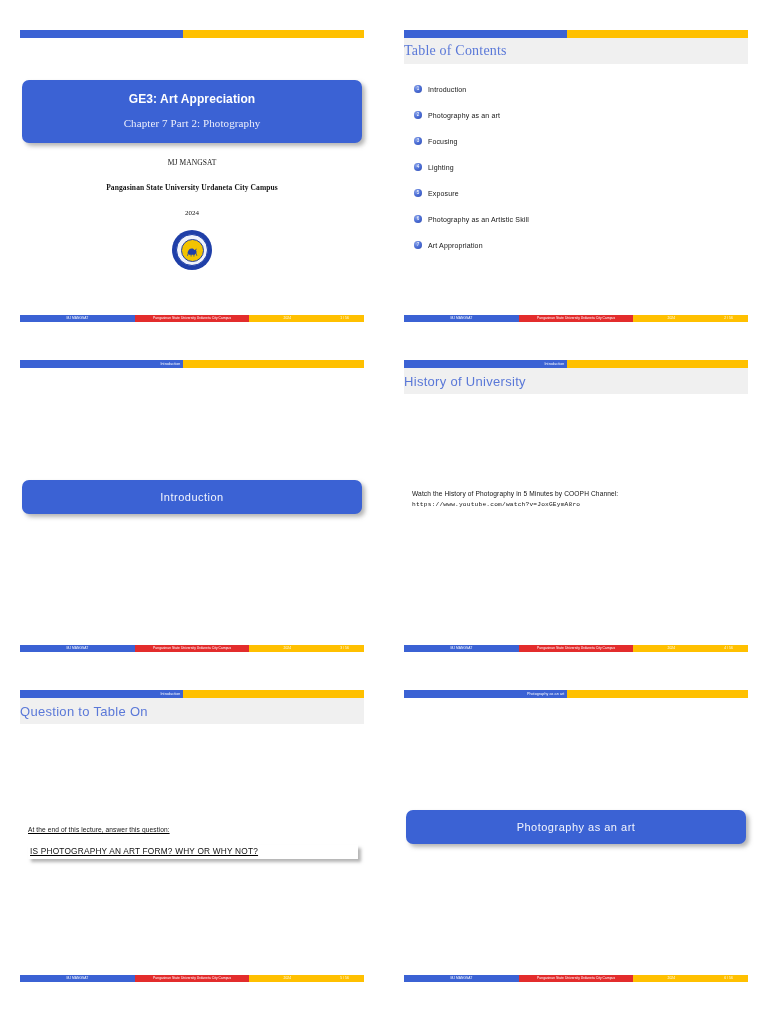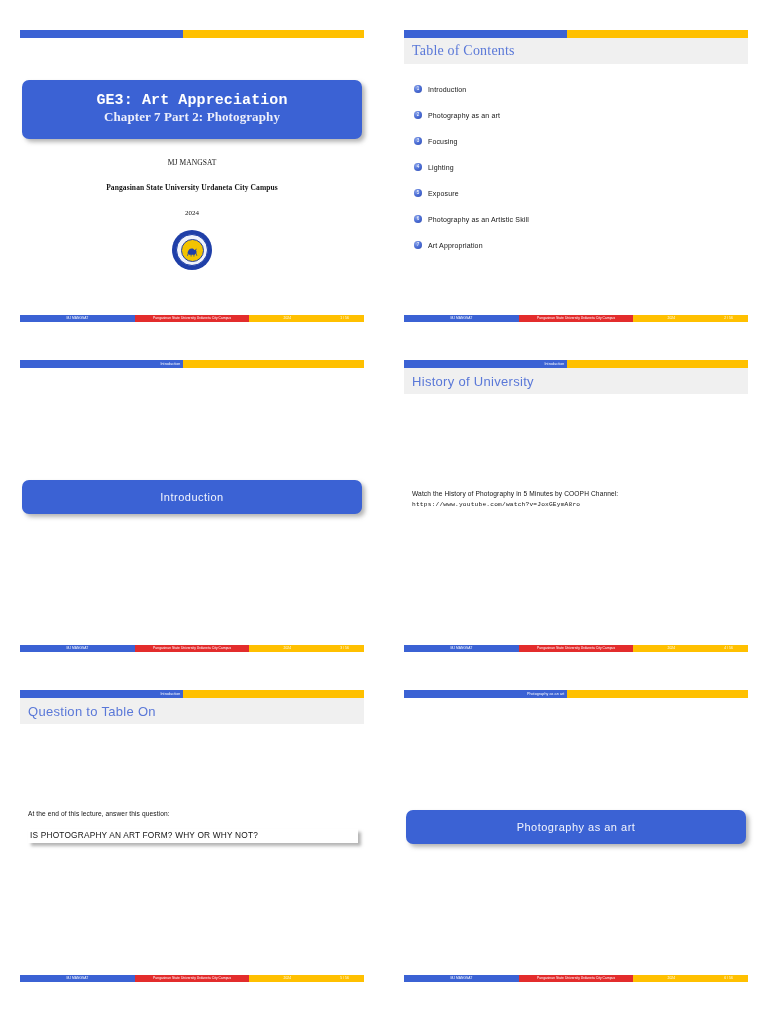--- a/index.html
+++ b/index.html
@@ -62,21 +62,20 @@
 
   
   .titleband {
     position: absolute;
     top: 8px; left: 0;
     width: 344px;
     height: 26px;
     background: #f0f0f0;
     display: flex;
     align-items: center;
-    padding-left: 8px;
   }
   .titleband .ftitle {
     color: #5a78d8;
     font-size: 13px;
     font-family: "Liberation Sans", sans-serif;
     font-weight: 400;
     letter-spacing: 0.3px;
   }
   .titleband.serif .ftitle {
     font-family: "Liberation Serif", serif;
@@ -112,33 +111,32 @@
     position: absolute;
     top: 50px; left: 2px;
     width: 340px;
     padding: 12px 10px 14px;
     background: #3b62d4;
     border-radius: 7px;
     text-align: center;
     box-shadow: 3px 3px 4px rgba(120,120,120,0.55);
   }
   .titlebox .maintitle {
-    font-family: Liberation Mono, monospace;
+    font-family: Liberation Sans, sans-serif;
     font-weight: bold;
-    font-size: 15px;
+    font-size: 12px;
     color: #ffffff;
     letter-spacing: 0.1px;
   }
   .titlebox .subtitle {
     font-family: "Liberation Serif", serif;
-    font-size: 13px;
+    font-size: 11px;
     color: #eceefb;
-    margin-top: 0;
+    margin-top: 11px;
     letter-spacing: 0.1px;
-    font-weight: bold;
   }
   .meta {
     position: absolute;
     left: 0; width: 344px;
     text-align: center;
     font-family: "Liberation Serif", serif;
     color: #141414;
   }
   .meta.author { top: 128px; font-size: 7.5px; letter-spacing: 0.1px; }
   .meta.inst   { top: 153px; font-size: 7.5px; font-weight: bold; letter-spacing: 0.1px; }
@@ -239,21 +237,21 @@
     box-shadow: 0 0 0.5px rgba(0,0,0,0.25);
   }
   .toc .toc-label {
     font-size: 7px;
     color: #141414;
     font-family: "Liberation Sans", sans-serif;
     letter-spacing: 0.15px;
   }
 
   
-  .qblock { position: absolute; left: 8px; top: 120px; width: 330px; }
+  .qblock { position: absolute; left: 8px; top: 136px; width: 330px; text-decoration: underline; }
   .qblock .q-intro {
     font-size: 6.6px;
     color: #131313;
     font-family: "Liberation Sans", sans-serif;
     letter-spacing: 0.1px;
   }
   .qbox {
     margin-top: 12px;
     position: relative;
     width: 330px;

